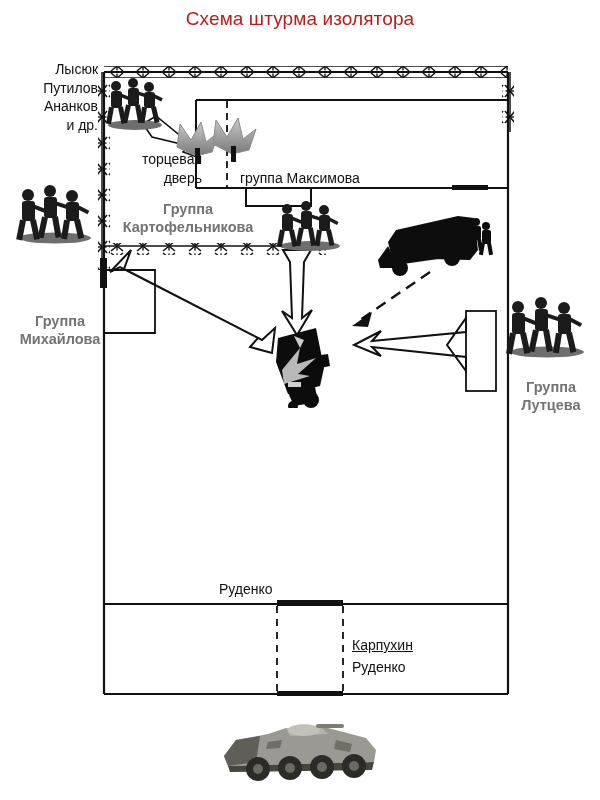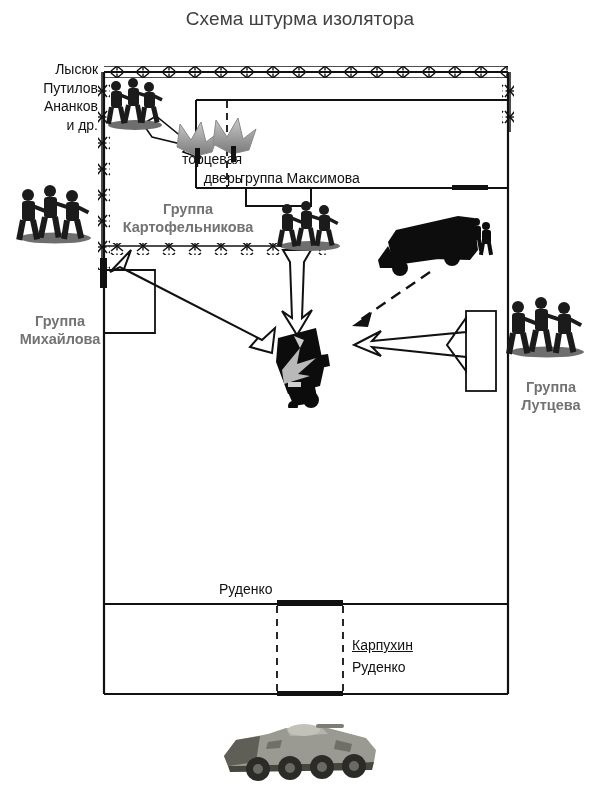--- a/index.html
+++ b/index.html
@@ -3,21 +3,21 @@
 <meta charset="utf-8">
 <title>Схема штурма</title>
 <style>
   html,body{margin:0;padding:0;background:#ffffff;}
   body{width:600px;height:800px;position:relative;overflow:hidden;
        font-family:"Liberation Sans","DejaVu Sans",sans-serif;color:#111;}
   #stage{position:absolute;inset:0;width:600px;height:800px;}
   .abs{position:absolute;}
   
   #title{left:0;top:6px;width:600px;text-align:center;font-size:19px;
-         line-height:25px;color:#404040;letter-spacing:.1px;}
+         line-height:25px;color:#b91c1c;letter-spacing:.1px;}
   #title .l2{display:block;}
   
   .lbl{font-size:14px;line-height:18.5px;color:#111;white-space:pre;}
   .lbl.r{text-align:right;}
   
   #vec{position:absolute;left:0;top:0;width:600px;height:800px;overflow:visible;}
   
   .fig{position:absolute;}
   .cap{position:absolute;font-size:14.5px;line-height:18px;font-weight:bold;
        text-align:center;white-space:pre;color:#737373;}
@@ -291,21 +291,21 @@
       <path d="M52 20 L66 18 L64 26 L50 27 Z" fill="#6f6f67"></path>
       <path d="M120 18 L136 22 L134 30 L118 27 Z" fill="#6f6f67"></path>
     </g>
   </svg>
 
   <div class="abs lbl r" style="left:0px;top:60px;width:98px;">Лысюк
 Путилов
 Ананков
 и др.</div>
 
-  <div class="abs lbl r" style="left:96px;top:150px;width:98px;padding-left:48px;">торцевая
+  <div class="abs lbl r" style="left:104px;top:150px;width:98px;">торцевая
 дверь</div>
 
   <div class="abs lbl" style="left:240px;top:126px;margin-top:43px;">группа Максимова</div>
 
   <div class="cap" style="left:98px;top:200px;width:180px;">Группа
 Картофельникова</div>
 
   <div class="cap" style="left:0px;top:312px;width:120px;">Группа
 Михайлова</div>
 

